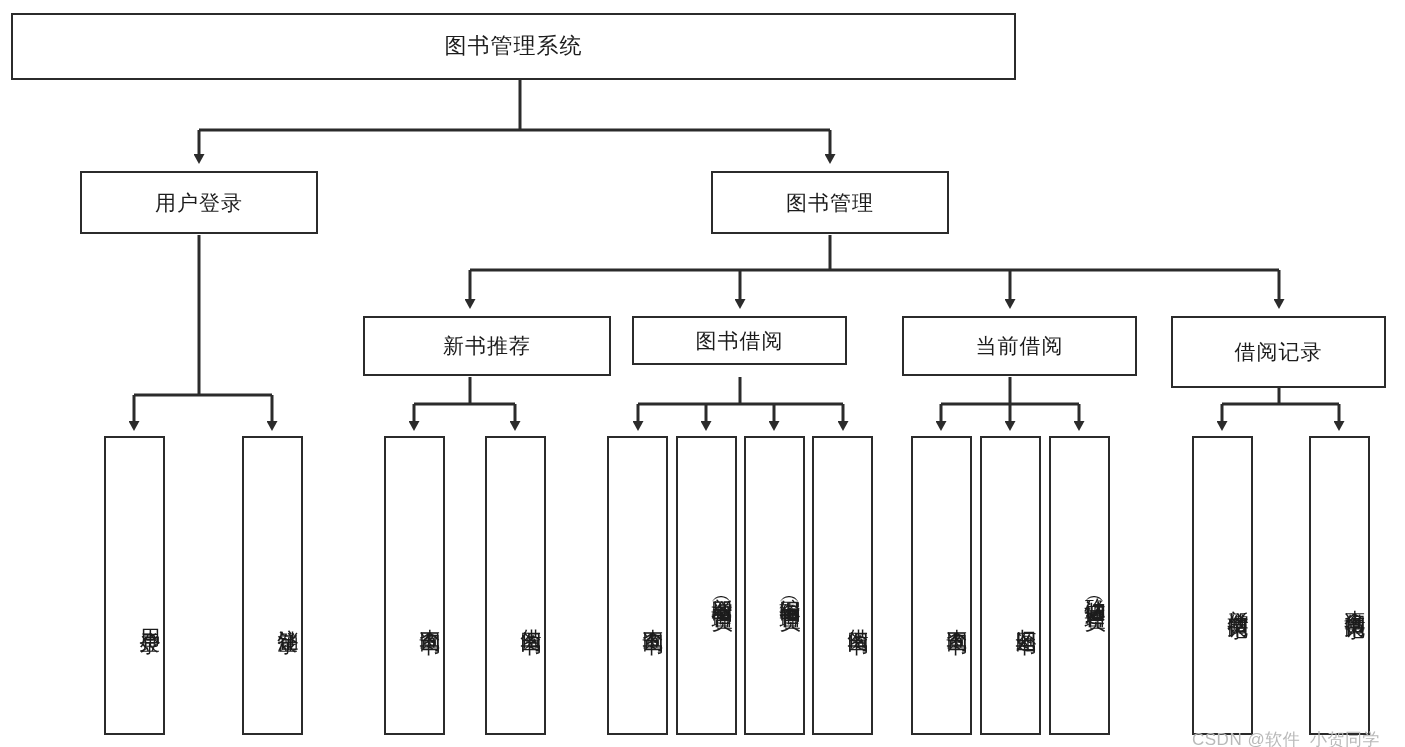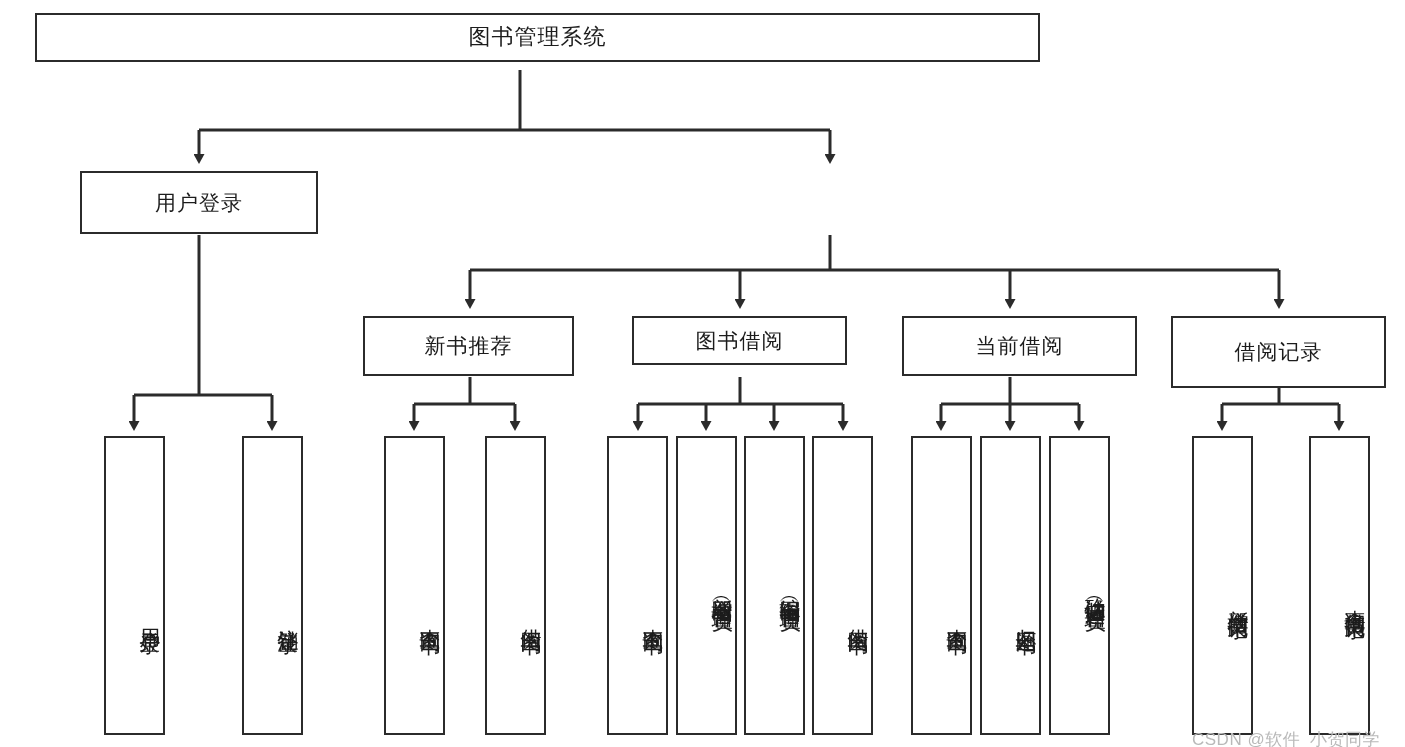--- a/index.html
+++ b/index.html
@@ -121,30 +121,33 @@
       <path d="M1010,404 L1010,422" marker-end="url(#arrow)"></path>
       <path d="M1079,404 L1079,422" marker-end="url(#arrow)"></path>
 
       <path d="M1279,377 L1279,404"></path>
       <path d="M1222,404 L1339,404"></path>
       <path d="M1222,404 L1222,422" marker-end="url(#arrow)"></path>
       <path d="M1339,404 L1339,422" marker-end="url(#arrow)"></path>
     </g>
   </svg>
 
-  <div class="node horiz root" style="left:35px;top:13px;width:1005px;height:49px;">
+  <div class="node horiz root" style="left:11px;top:13px;width:1005px;height:67px;">
     <span>图书管理系统</span>
   </div>
 
   <div class="node horiz" style="left:80px;top:171px;width:238px;height:63px;">
     <span>用户登录</span>
   </div>
 
-
-  <div class="node horiz" style="left:363px;top:316px;width:211px;height:60px;text-align:right;">
+  <div class="node horiz" style="left:711px;top:171px;width:238px;height:63px;">
+    <span>图书管理</span>
+  </div>
+
+  <div class="node horiz" style="left:363px;top:316px;width:248px;height:60px;text-align:right;">
     <span>新书推荐</span>
   </div>
 
   <div class="node horiz" style="left:632px;top:316px;width:215px;height:49px;">
     <span>图书借阅</span>
   </div>
 
   <div class="node horiz" style="left:902px;top:316px;width:235px;height:60px;">
     <span>当前借阅</span>
   </div>

